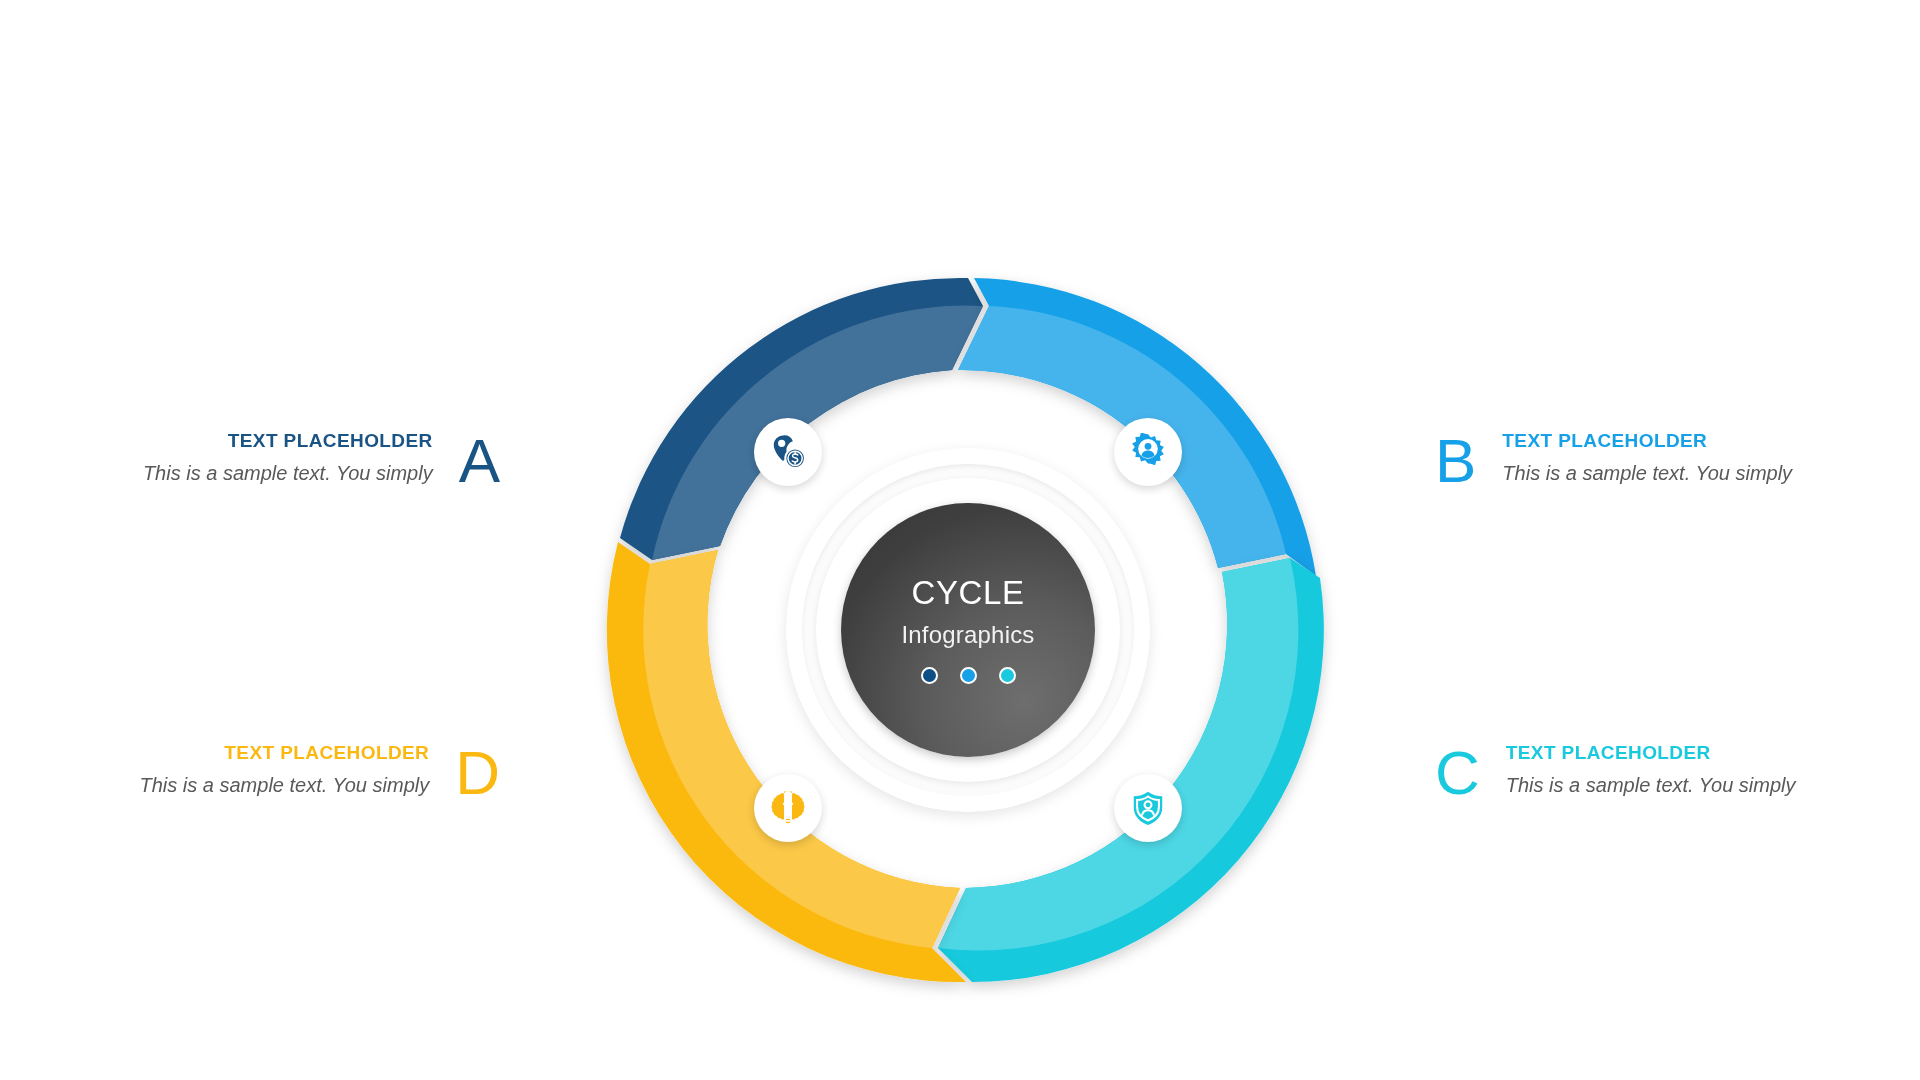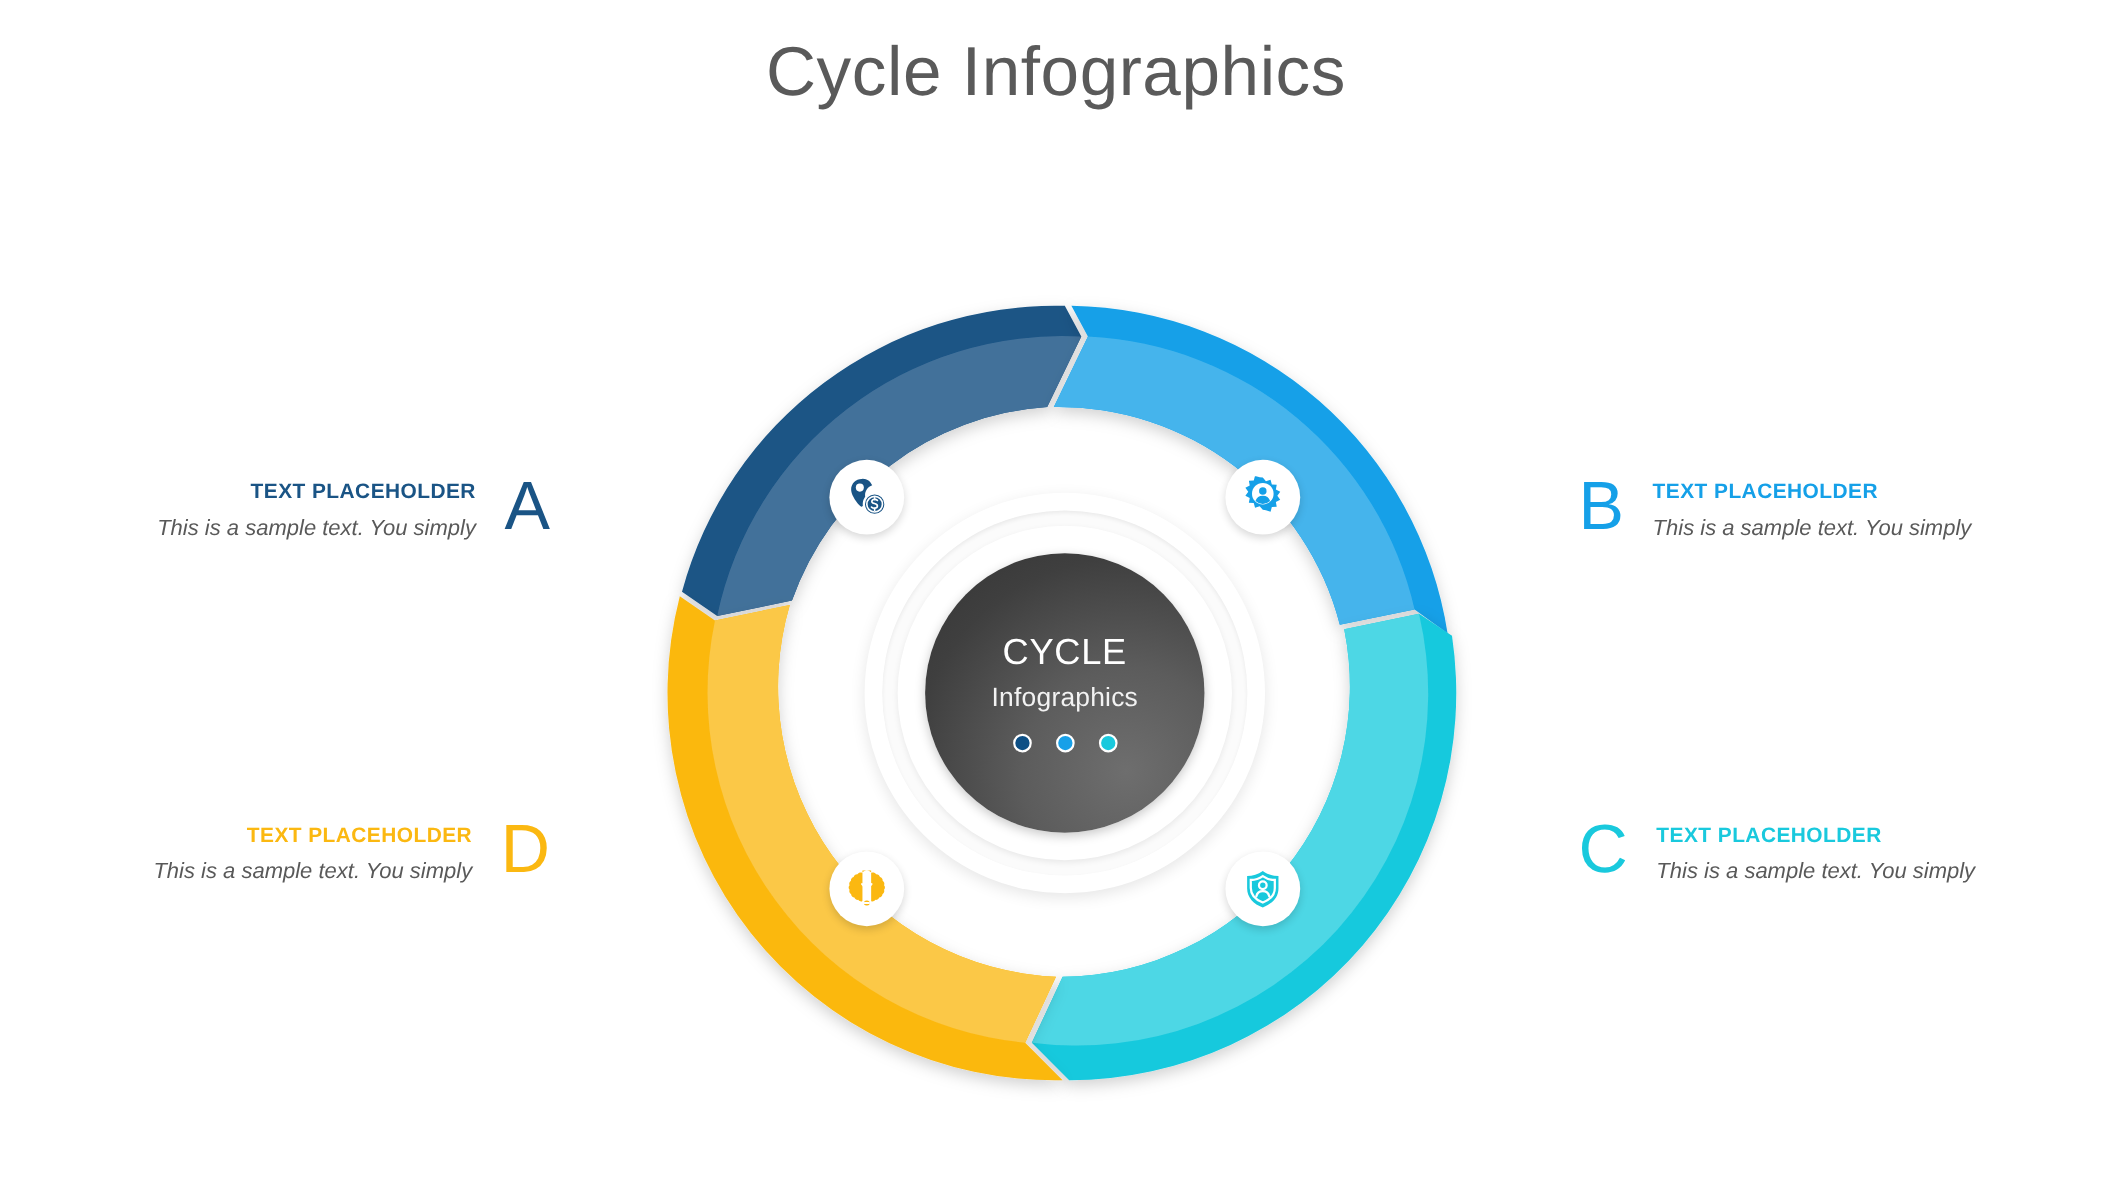--- a/index.html
+++ b/index.html
@@ -136,21 +136,21 @@
     align-items: center;
     justify-content: center;
     box-shadow: 0 3px 8px rgba(0,0,0,0.16);
   }
   .icon-bubble svg { display: block; }
 
   
   .label-block {
     position: absolute;
     display: flex;
-    align-items: flex-end;
+    align-items: flex-start;
   }
   .label-block.left  { flex-direction: row; justify-content: flex-end; }
   .label-block.right { flex-direction: row; justify-content: flex-start; }
 
   .label-texts.left  { text-align: right; }
   .label-texts.right { text-align: left; }
 
   .label-heading {
     font-size: 19px;
     font-weight: bold;
@@ -172,21 +172,20 @@
     font-weight: 400;
     line-height: 1;
   }
   .label-letter.left  { margin-left: 26px; }
   .label-letter.right { margin-right: 26px; }
 </style>
 </head>
 <body>
 
 <div class="header">
-  <div class="page-title">Cycle Infographics</div>
 </div>
 
 <div class="label-block left" style="left:60px; top:430px; width:440px;">
   <div class="label-texts left">
     <div class="label-heading" style="color:#1a5485;">TEXT PLACEHOLDER</div>
     <div class="label-desc">This is a sample text. You simply</div>
   </div>
   <div class="label-letter left" style="color:#1a5485;">A</div>
 </div>
 

